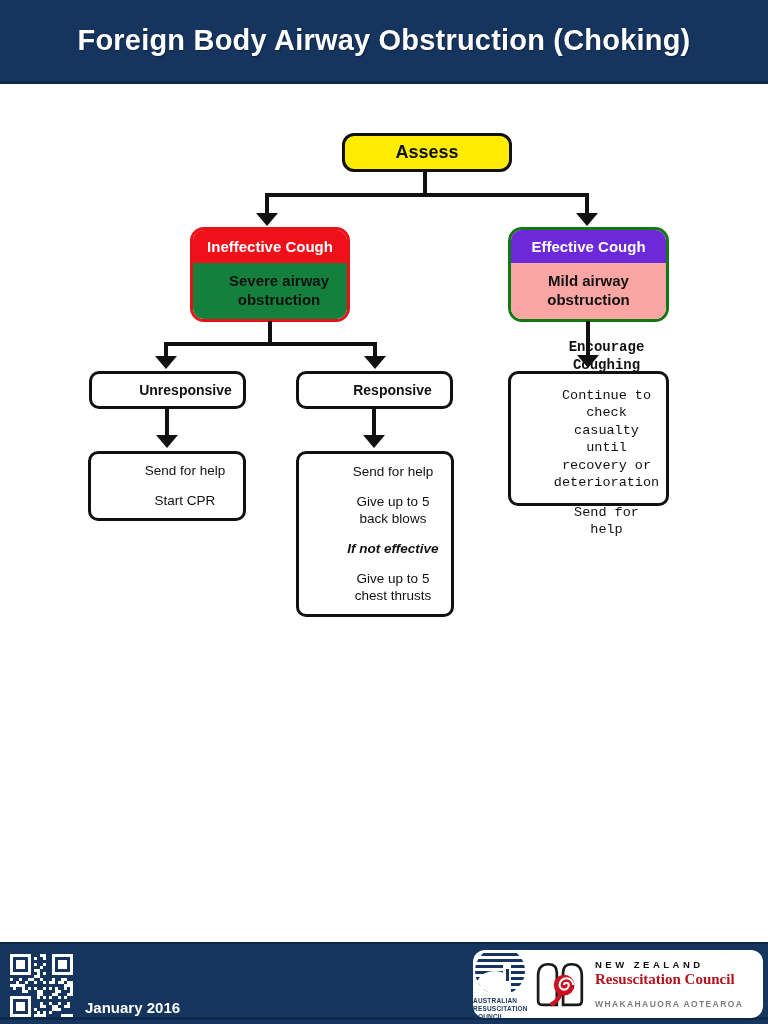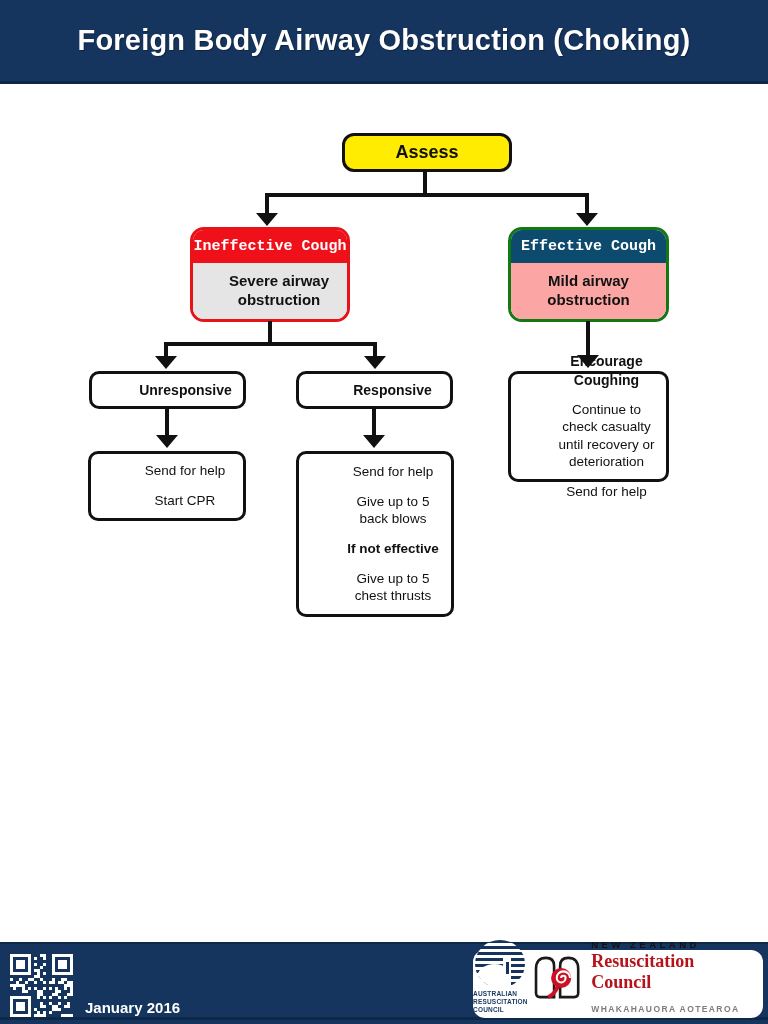--- a/index.html
+++ b/index.html
@@ -16,58 +16,58 @@
 
   
   .flow-box{border:3px solid #111;border-radius:10px;background:#fff;color:#111;
             display:flex;flex-direction:column;align-items:center;justify-content:center;
             text-align:center;font-size:13.5px;line-height:1.3;padding-left:36px;}
   .flow-box .title{font-weight:bold;font-size:14px;}
   .flow-box p{margin:6px 8px;}
   .two-part{border-radius:14px;overflow:hidden;display:flex;flex-direction:column;
             text-align:center;}
   .two-part .head{color:#fff;font-weight:bold;font-size:15px;height:33px;
-                  display:flex;align-items:center;justify-content:center;font-family:Liberation Mono, monospace;}
+                  display:flex;align-items:center;justify-content:center;}
   .two-part .body{flex:1;display:flex;align-items:center;justify-content:center;
                   font-weight:bold;font-size:15px;line-height:1.25;color:#111;padding:2px 14px;}
   .red{border:3px solid #e81318;}
   .red .head{background:#f01019;}
-  .red .body{background:#e5e5e5;padding-left:32px;}
+  .red .body{background:#15803d;padding-left:32px;}
   .green{border:3px solid #127812;}
-  .green .head{background:#0c4a6e;}
+  .green .head{background:#6d28d9;}
   .green .body{background:#fca5a5;}
   .assess-box{background:#ffec00;border:3px solid #111;border-radius:12px;
               display:flex;align-items:center;justify-content:center;
               font-weight:bold;font-size:18px;color:#111;}
 
   
   .line{background:#111;}
   .arrow-down{width:0;height:0;border-left:11px solid transparent;
               border-right:11px solid transparent;border-top:13px solid #111;}
 
-  .if-not{font-weight:bold;}
+  .if-not{font-weight:bold;font-style:italic;}
 
   
   .footer-bar{left:0;top:942px;width:768px;height:82px;border-top:2px solid #0d2848;}
   .footer-line{left:0;top:73px;width:768px;height:3px;background:#0d2848;}
   .date-label{color:#fff;font-weight:bold;font-size:15px;}
-  .logo-panel{background:#fff;border-radius:12px;display:flex;align-items:flex-end;
+  .logo-panel{background:#fff;border-radius:12px;display:flex;align-items:center;
               padding:4px 10px 4px 0;gap:0;}
   .arc-logo{display:flex;flex-direction:column;align-items:flex-start;width:62px;}
   .arc-circle{width:50px;height:48px;border-radius:50%;position:relative;overflow:hidden;
               background:repeating-linear-gradient(#16355e 0 3px,#ffffff 3px 6px);margin-left:2px;}
   .arc-rock{position:absolute;left:2px;top:24px;width:34px;height:26px;background:#fff;
             border-radius:60% 55% 0 0;}
   .arc-tower{position:absolute;left:28px;top:18px;width:8px;height:16px;background:#fff;}
   .arc-tower-core{position:absolute;left:31px;top:22px;width:3px;height:12px;background:#16355e;}
   .arc-text{color:#16355e;font-weight:bold;font-size:6.5px;line-height:1.25;margin-top:2px;
             letter-spacing:.2px;}
   .nz-logo{display:flex;align-items:center;gap:8px;}
   .nz-text .l1{color:#111;font-weight:bold;font-size:9.5px;letter-spacing:3.5px;}
-  .nz-text .l2{color:#b5121b;font-weight:bold;font-size:18px;
+  .nz-text .l2{color:#b5121b;font-weight:bold;font-size:15px;
                font-family:"Liberation Serif","DejaVu Serif",serif;margin-top:1px;}
   .nz-text .l3{color:#7d7d7d;font-weight:bold;font-size:8.5px;letter-spacing:1.4px;margin-top:11px;}
 </style>
 </head>
 <body>
 
 <header class="abs bar header-bar">
   <h1 class="page-title">Foreign Body Airway Obstruction (Choking)</h1>
 </header>
 
@@ -104,21 +104,21 @@
   <div class="abs line" style="left:586px;top:321px;width:4px;height:36px;"></div>
   <div class="abs arrow-down" style="left:577px;top:355px;"></div>
 
   <div class="abs flow-box" style="left:89px;top:371px;width:157px;height:38px;">
     <span class="title">Unresponsive</span>
   </div>
   <div class="abs flow-box" style="left:296px;top:371px;width:157px;height:38px;">
     <span class="title">Responsive</span>
   </div>
 
-  <div class="abs flow-box" style="left:508px;top:371px;width:161px;height:111px;">
+  <div class="abs flow-box" style="left:508px;top:371px;width:161px;height:135px;font-family:Liberation Mono, monospace;">
     <p class="title">Encourage Coughing</p>
     <p>Continue to check casualty until recovery or deterioration</p>
     <p>Send for help</p>
   </div>
 
   <div class="abs line" style="left:165px;top:408px;width:4px;height:29px;"></div>
   <div class="abs arrow-down" style="left:156px;top:435px;"></div>
   <div class="abs line" style="left:372px;top:408px;width:4px;height:29px;"></div>
   <div class="abs arrow-down" style="left:363px;top:435px;"></div>
 

